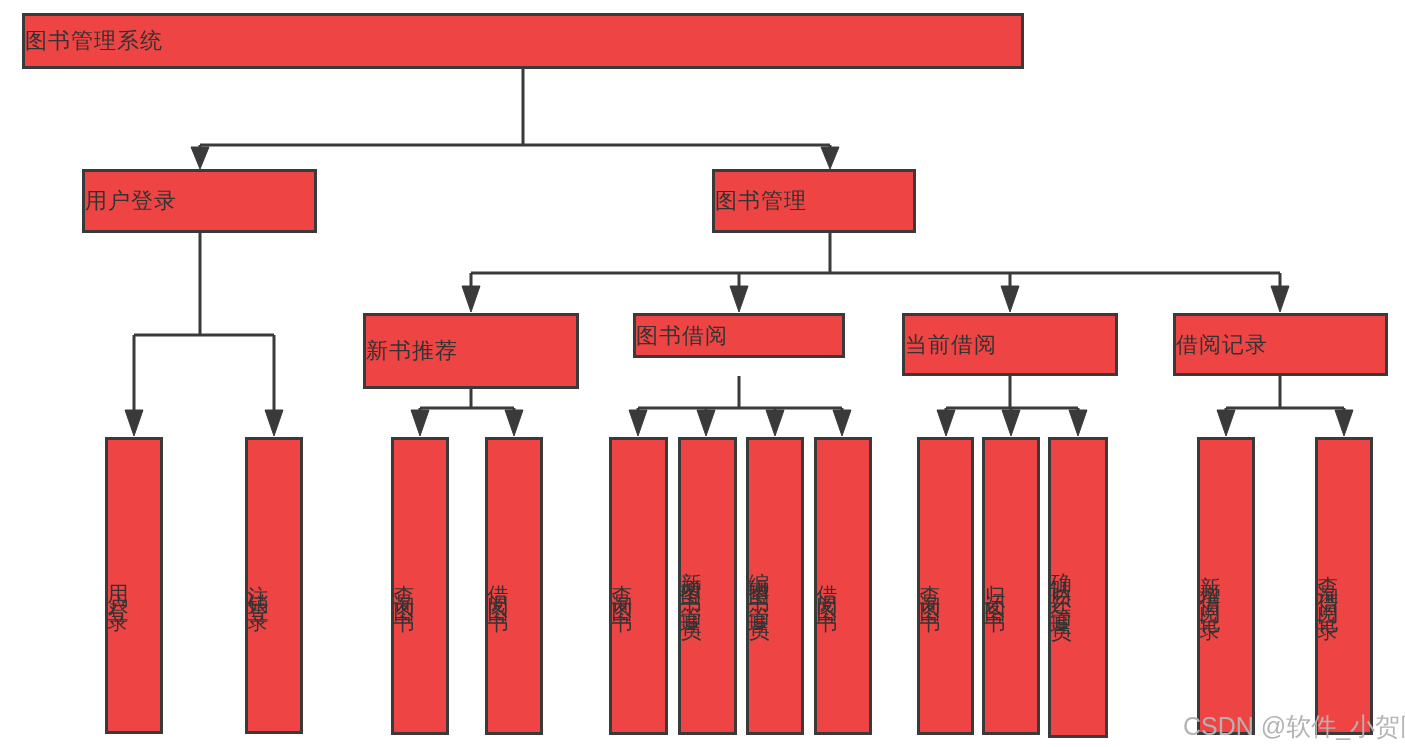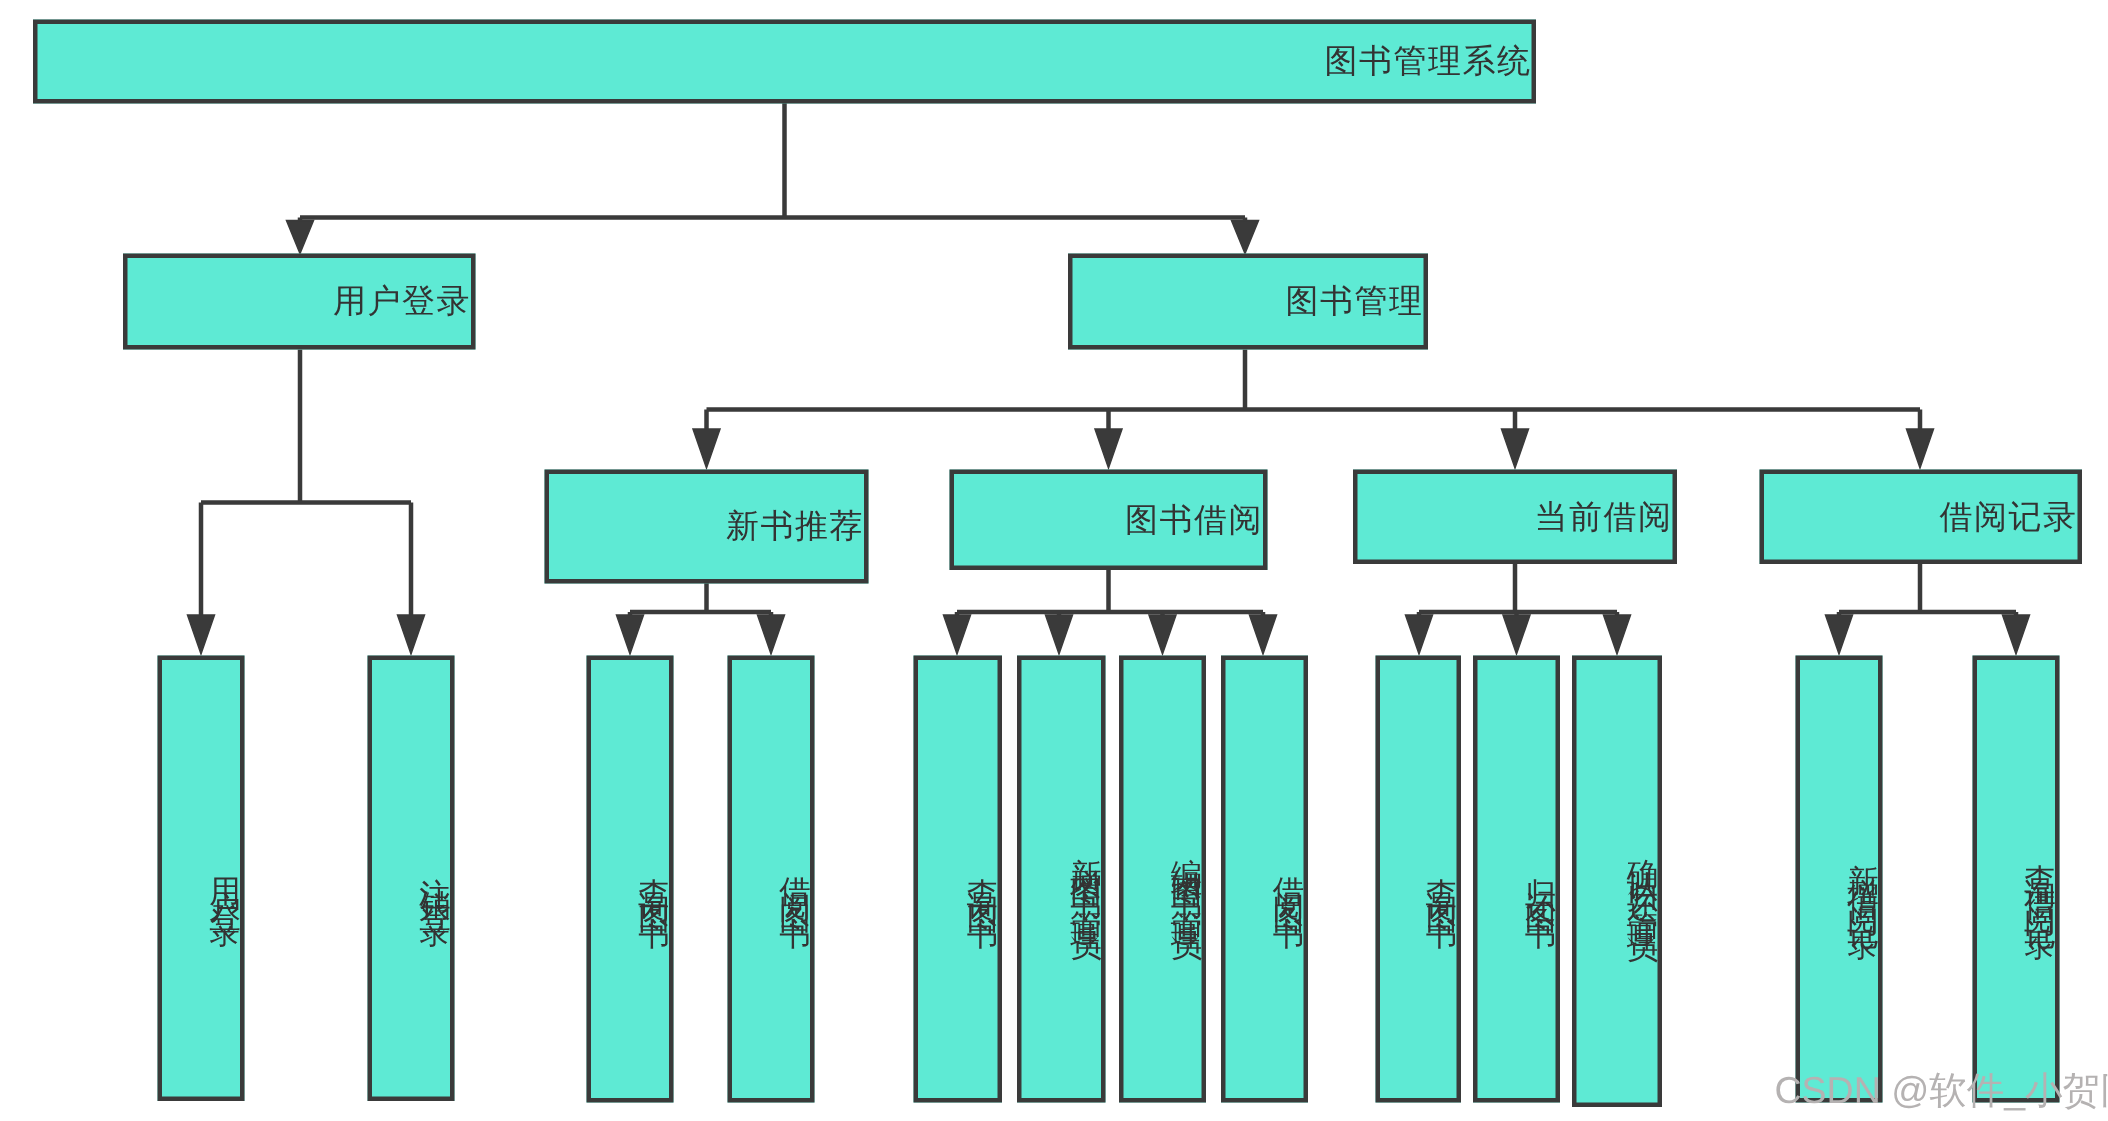--- a/index.html
+++ b/index.html
@@ -30,25 +30,25 @@
     stroke-width:3;
   }
   #connectors polygon{
     fill:var(--line);
     stroke:var(--line);
     stroke-width:1;
   }
   .box{
     position:absolute;
     box-sizing:border-box;
-    background:#5eead4;
+    background:#ef4444;
     border:3px solid var(--line);
     display:flex;
     align-items:center;
-    justify-content:flex-end;
+    justify-content:flex-start;
     z-index:2;
   }
   .box.h span{
     font-size:22px;
     letter-spacing:1px;
     white-space:nowrap;
   }
   .box.v span{
     writing-mode:vertical-rl;
     font-size:21px;
@@ -124,28 +124,28 @@
     </g>
   </svg>
 
   <div class="box h" style="left:22px;top:13px;width:1002px;height:56px">
     <span>图书管理系统</span>
   </div>
 
   <div class="box h" style="left:82px;top:169px;width:235px;height:64px">
     <span>用户登录</span>
   </div>
-  <div class="box h" style="left:712px;top:169px;width:240px;height:64px">
+  <div class="box h" style="left:712px;top:169px;width:204px;height:64px">
     <span>图书管理</span>
   </div>
 
   <div class="box h" style="left:363px;top:313px;width:216px;height:76px">
     <span>新书推荐</span>
   </div>
-  <div class="box h" style="left:633px;top:313px;width:212px;height:67px">
+  <div class="box h" style="left:633px;top:313px;width:212px;height:45px">
     <span>图书借阅</span>
   </div>
   <div class="box h" style="left:1173px;top:313px;width:215px;height:63px">
     <span>借阅记录</span>
   </div>
   <div class="box h" style="left:902px;top:313px;width:216px;height:63px">
     <span>当前借阅</span>
   </div>
 
   <div class="box v" style="left:105px;top:437px;width:58px;height:297px">

